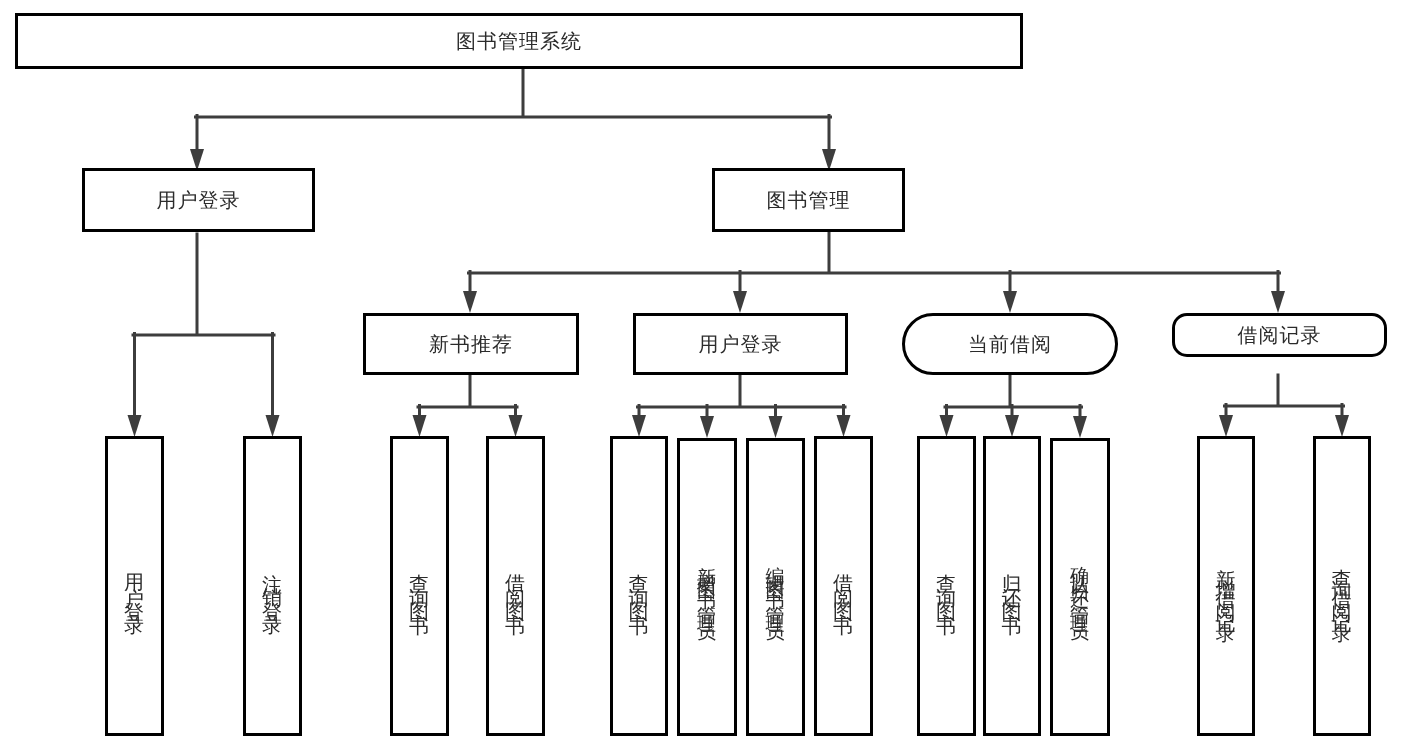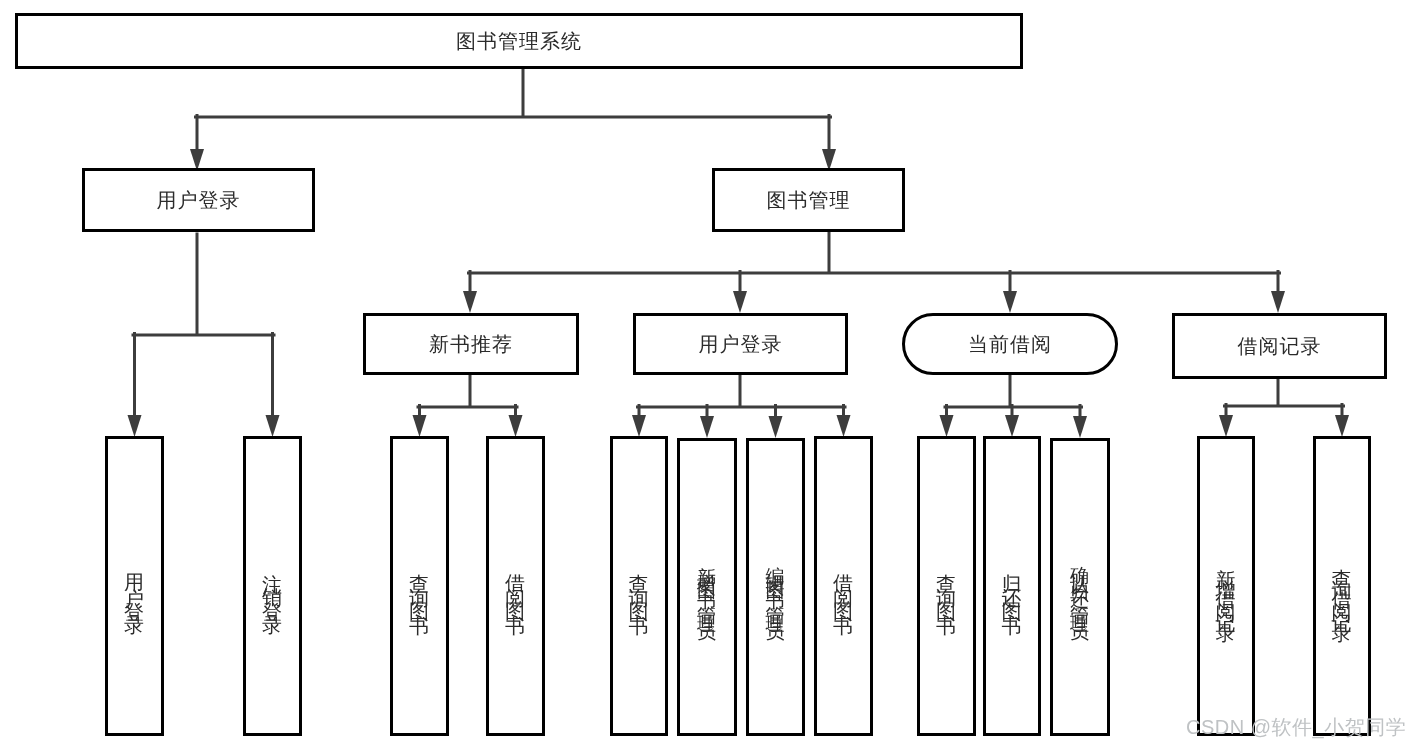--- a/index.html
+++ b/index.html
@@ -52,21 +52,21 @@
     font-size: 19px;
     letter-spacing: 8px;
   }
   
   #node-root            { left: 15px;   top: 13px;  width: 1008px; height: 56px; }
   #node-user-login      { left: 82px;   top: 168px; width: 233px;  height: 64px; }
   #node-book-mgmt       { left: 712px;  top: 168px; width: 193px;  height: 64px; }
   #node-new-book        { left: 363px;  top: 313px; width: 216px;  height: 62px; }
   #node-book-borrow     { left: 633px;  top: 313px; width: 215px;  height: 62px; }
   #node-current-borrow  { left: 902px;  top: 313px; width: 216px;  height: 62px; border-radius: 31px; }
-  #node-borrow-record   { left: 1172px; top: 313px; width: 215px;  height: 66px; }
+  #node-borrow-record   { left: 1172px; top: 313px; width: 215px;  height: 44px; border-radius: 15px; }
   #leaf-a1 { left: 105px;  top: 436px; width: 59px; height: 300px; }
   #leaf-a2 { left: 243px;  top: 436px; width: 59px; height: 300px; }
   #leaf-b1 { left: 390px;  top: 436px; width: 59px; height: 300px; }
   #leaf-b2 { left: 486px;  top: 436px; width: 59px; height: 300px; }
   #leaf-c1 { left: 610px;  top: 436px; width: 58px; height: 300px; }
   #leaf-c2 { left: 677px;  top: 438px; width: 60px; height: 298px; }
   #leaf-c3 { left: 746px;  top: 438px; width: 59px; height: 298px; }
   #leaf-c4 { left: 814px;  top: 436px; width: 59px; height: 300px; }
   #leaf-d1 { left: 917px;  top: 436px; width: 59px; height: 300px; }
   #leaf-d2 { left: 983px;  top: 436px; width: 58px; height: 300px; }
@@ -143,15 +143,14 @@
   <div class="box vbox long" id="leaf-c3">编辑图书（管理员）</div>
   <div class="box vbox" id="leaf-c4">借阅图书</div>
 
   <div class="box vbox" id="leaf-d1">查询图书</div>
   <div class="box vbox" id="leaf-d2">归还图书</div>
   <div class="box vbox long" id="leaf-d3">确认归还（管理员）</div>
 
   <div class="box vbox med" id="leaf-e1">新增借阅记录</div>
   <div class="box vbox med" id="leaf-e2">查询借阅记录</div>
 
-  <div class="watermark">CSDN @软件_小贺同学</div>
 
 </div>
 
 </body></html>

